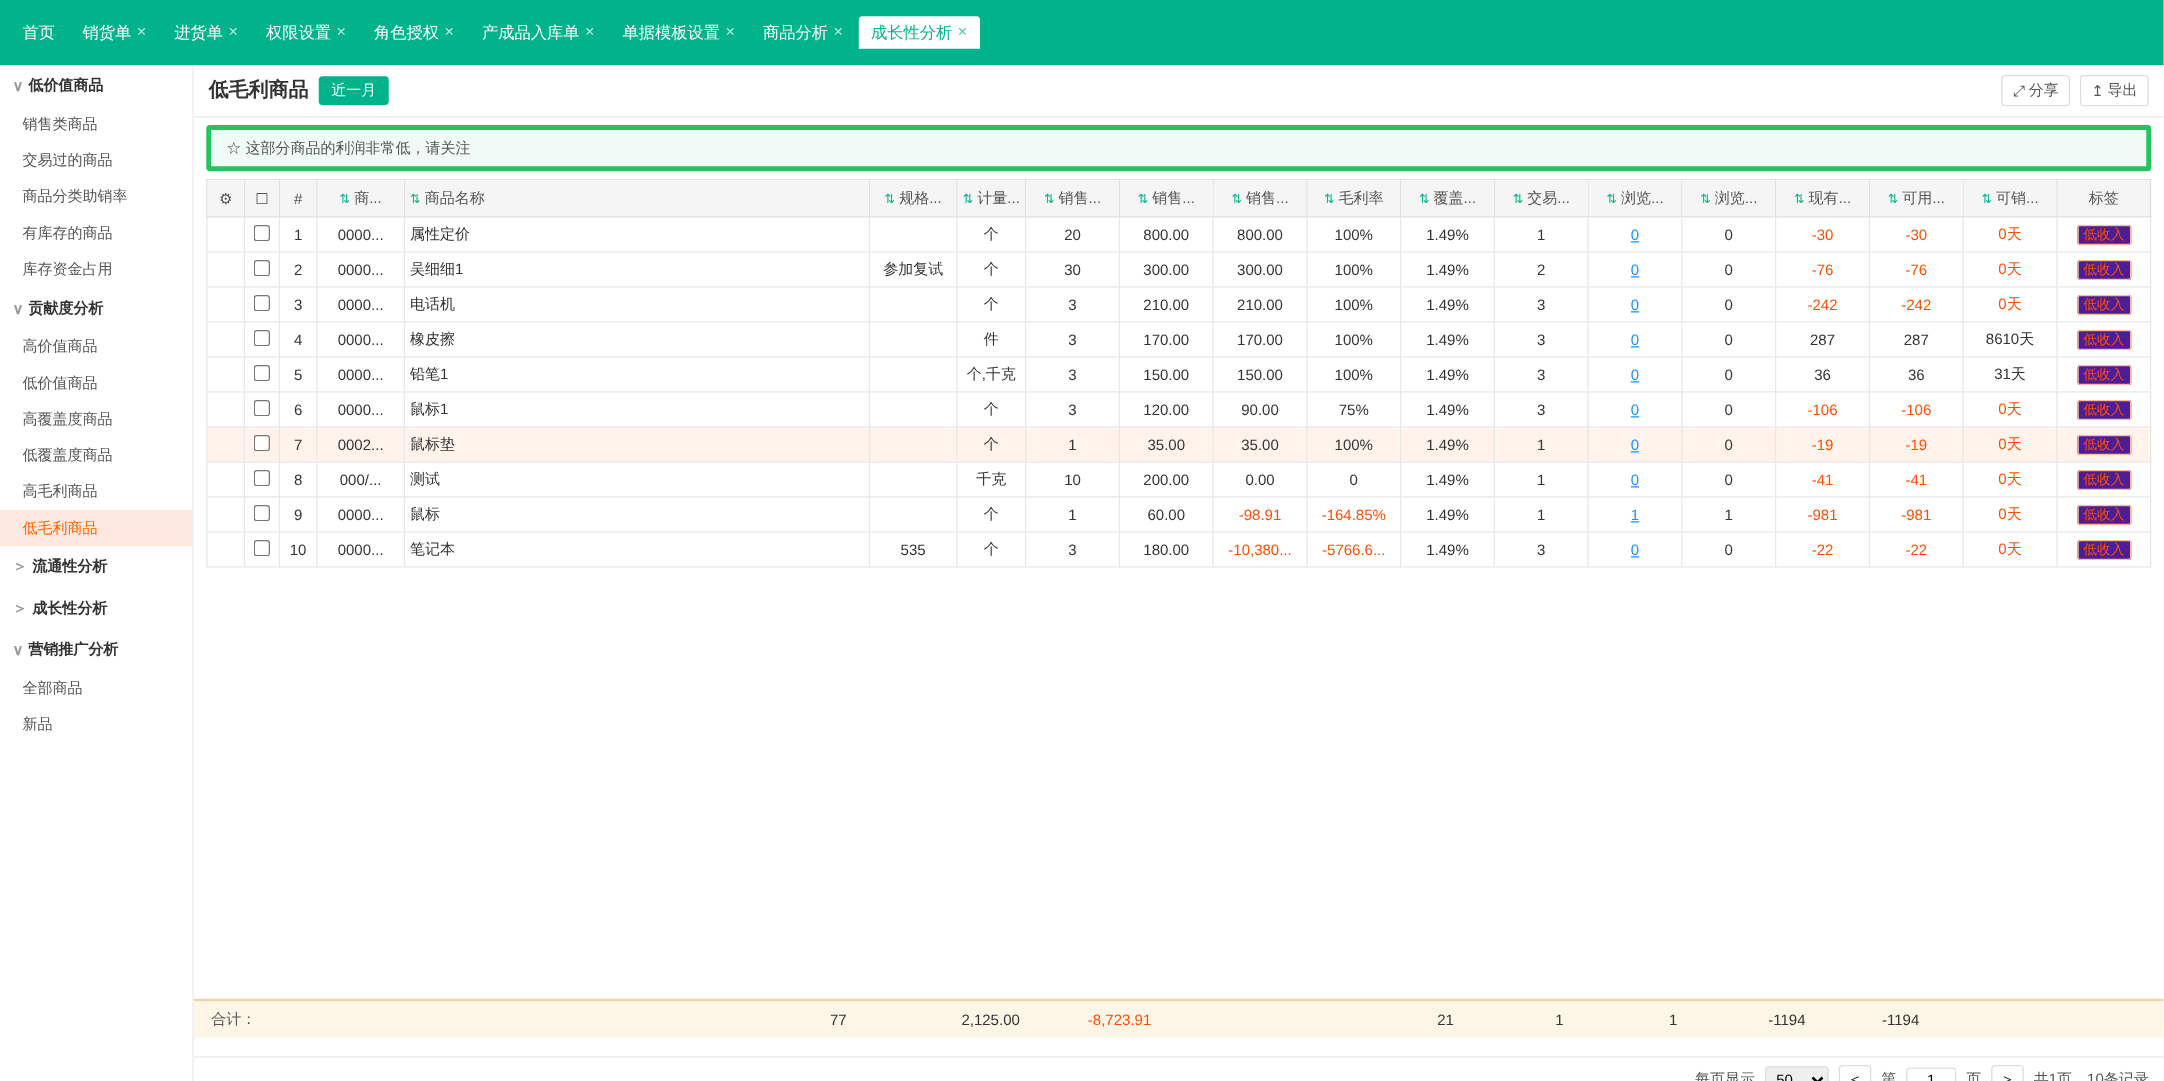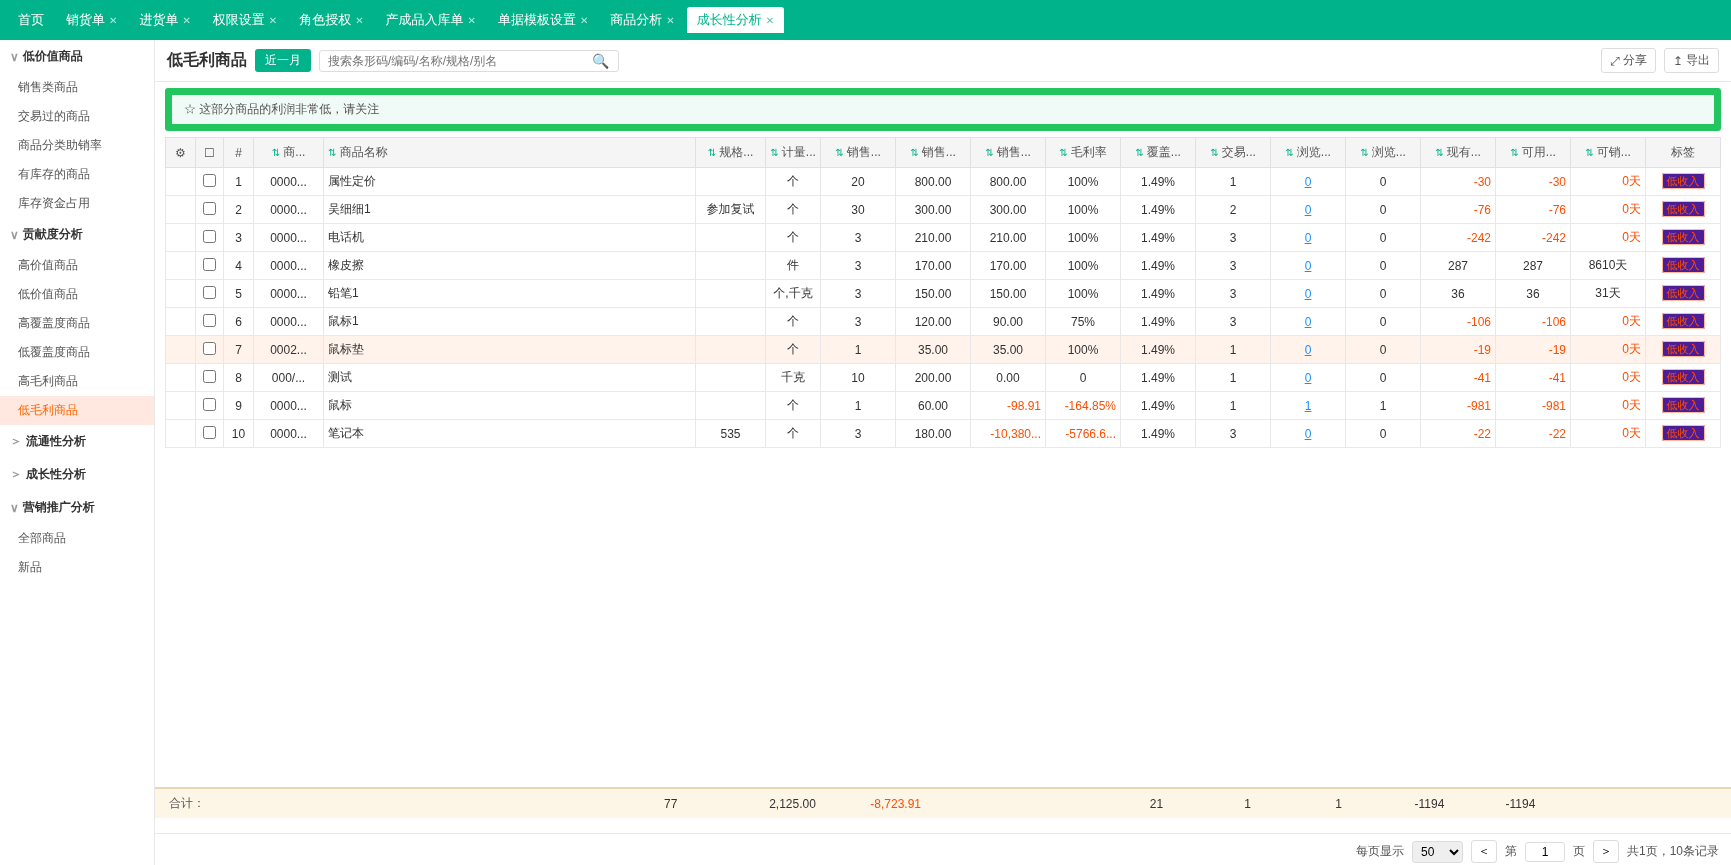--- a/index.html
+++ b/index.html
@@ -3,21 +3,21 @@
   <meta charset="utf-8">
   <style>
     * { box-sizing: border-box; margin: 0; padding: 0; }
     body { font-family: 'Microsoft YaHei', Arial, sans-serif; font-size: 12px; background: #f5f5f5; color: #333; }
 
     
     .top-nav {
       background: #00b38a;
       display: flex;
       align-items: center;
-      height: 40px;
+      height: 52px;
       padding: 4px 8px;
       gap: 2px;
     }
     .nav-item {
       color: #fff;
       padding: 4px 10px;
       cursor: pointer;
       white-space: nowrap;
       border-radius: 3px;
       display: flex;
@@ -123,21 +123,21 @@
       font-size: 12px;
       padding: 3px 8px;
       border: 1px solid #ddd;
       border-radius: 3px;
       background: #fff;
     }
 
     
     .notice-bar {
       background: #f0faf7;
-      border: 7px solid #22c55e;
+      border: 4px solid #22c55e;
       margin: 6px 10px;
       padding: 6px 12px;
       border-radius: 3px;
       color: #555;
       font-size: 12px;
       flex-shrink: 0;
     }
 
     
     .table-container {
@@ -172,21 +172,21 @@
       white-space: nowrap;
     }
     .tag-badge {
       background: #4c1d95;
       color: #ff4d00;
       border: 1px solid #ffb899;
       border-radius: 2px;
       padding: 1px 4px;
       font-size: 11px;
     }
-    .text-red { color: #ff4d00; text-align: right; }
+    .text-red { color: #ff4d00; }
     .text-link { color: #1890ff; text-decoration: underline; cursor: pointer; }
 
     
     .footer-totals {
       background: #fdf5e6;
       border-top: 2px solid #e8d8b0;
       padding: 6px 14px;
       display: flex;
       align-items: center;
       gap: 16px;
@@ -320,24 +320,20 @@
     </div>
     <div class="sidebar-item">全部商品</div>
     <div class="sidebar-item">新品</div>
   </div>
 
   <div class="content-area">
 
     <div class="page-header">
       <span class="page-title">低毛利商品</span>
       <button class="filter-btn">近一月</button>
-      <div class="search-box">
-        <input type="text" placeholder="搜索条形码/编码/名称/规格/别名" style="">
-        <span style="color:#00b38a;font-size:14px;">🔍</span>
-      </div>
       <div class="header-actions">
         <button class="action-btn">
           <span>⤢</span>
           <span>分享</span>
         </button>
         <button class="action-btn">
           <span>↥</span>
           <span>导出</span>
         </button>
       </div>

